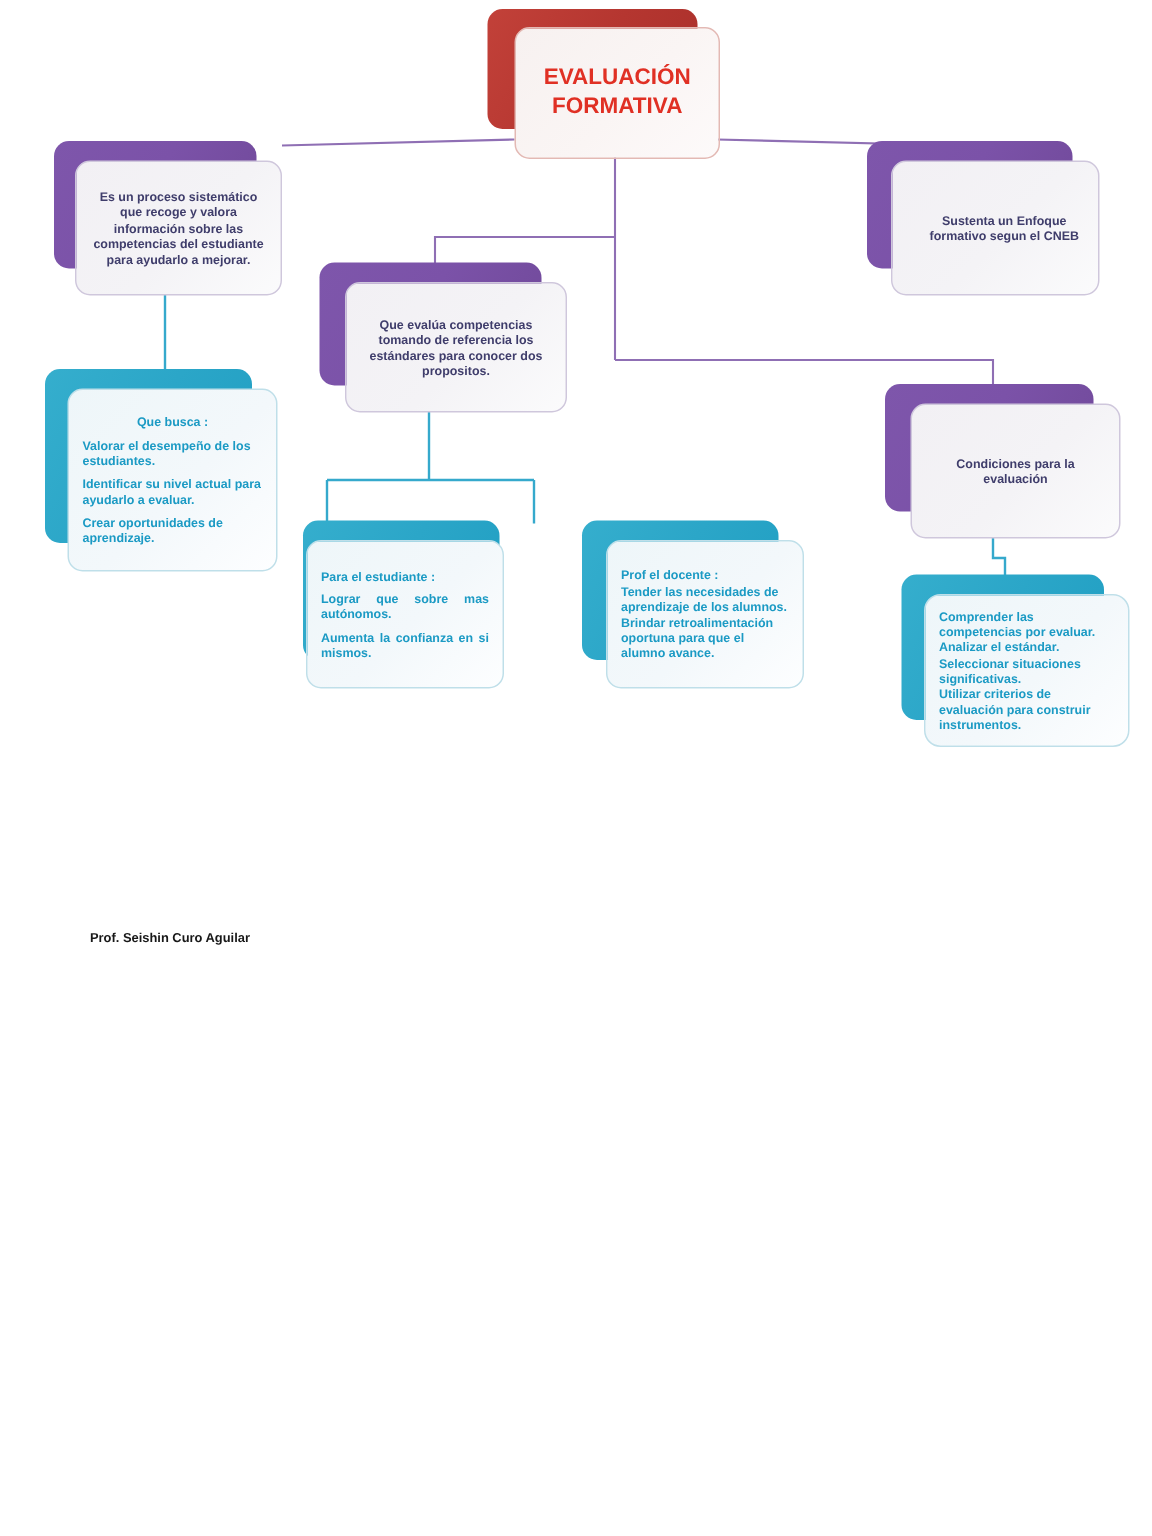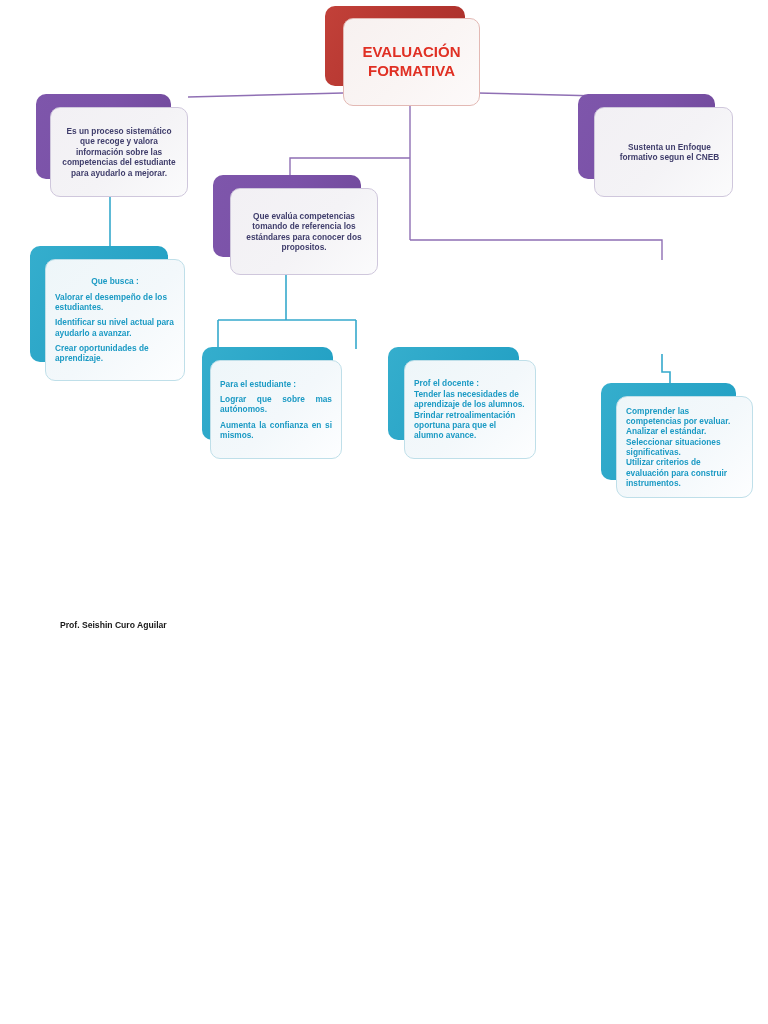--- a/index.html
+++ b/index.html
@@ -162,38 +162,38 @@
       </div>
     </div>
   </div>
 
   <div class="node teal" style="left:30px; top:246px; width:155px; height:135px;padding-left:40px;">
     <div class="shadowbox" style="width:138px; height:116px;"></div>
     <div class="frontbox" style="left:15px; top:13px; width:140px; height:122px;">
         <div class="txt body-left">
           <p class="lead-center">Que busca :</p>
           <p>Valorar el desempeño de los estudiantes.</p>
-          <p>Identificar su nivel actual para ayudarlo a avanzar.</p>
+          <p>Identificar su nivel actual para ayudarlo a evaluar.</p>
           <p>Crear oportunidades de aprendizaje.</p>
         </div>
     </div>
   </div>
 
   <div class="node purple" style="left:213px; top:175px; width:165px; height:100px;">
     <div class="shadowbox" style="width:148px; height:82px;"></div>
     <div class="frontbox" style="left:17px; top:13px; width:148px; height:87px;">
       <div class="txt body-center">
         <p>Que evalúa competencias tomando de referencia los estándares para conocer dos propositos.</p>
       </div>
     </div>
   </div>
 
   <div class="node teal" style="left:202px; top:347px; width:148px; height:112px;">
     <div class="shadowbox" style="width:131px; height:93px;"></div>
-    <div class="frontbox" style="left:8px; top:13px; width:132px; height:99px;justify-content:flex-end;">
+    <div class="frontbox" style="left:2px; top:13px; width:132px; height:99px;justify-content:flex-end;">
       <div class="txt body-just">
         <p>Para el estudiante :</p>
         <p>Lograr que sobre mas autónomos.</p>
         <p>Aumenta la confianza en si mismos.</p>
       </div>
     </div>
   </div>
 
   <div class="node teal" style="left:388px; top:347px; width:148px; height:112px;">
     <div class="shadowbox" style="width:131px; height:93px;"></div>
@@ -208,20 +208,28 @@
 
   <div class="node purple" style="left:578px; top:94px; width:155px; height:103px;">
     <div class="shadowbox" style="width:137px; height:85px;"></div>
     <div class="frontbox" style="left:16px; top:13px; width:139px; height:90px;padding-left:12px;">
       <div class="txt body-center">
         <p>Sustenta un Enfoque formativo segun el CNEB</p>
       </div>
     </div>
   </div>
 
+  <div class="node purple" style="left:590px; top:256px; width:157px; height:103px;">
+    <div class="shadowbox" style="width:139px; height:85px;"></div>
+    <div class="frontbox" style="left:17px; top:13px; width:140px; height:90px;">
+      <div class="txt body-center">
+        <p>Condiciones para la evaluación</p>
+      </div>
+    </div>
+  </div>
 
   <div class="node teal" style="left:601px; top:383px; width:152px; height:115px;">
     <div class="shadowbox" style="width:135px; height:97px;"></div>
     <div class="frontbox" style="left:15px; top:13px; width:137px; height:102px;border-radius:11px;">
       <div class="txt body-left tight">
         <p>Comprender las competencias por evaluar.</p>
         <p>Analizar el estándar.</p>
         <p>Seleccionar situaciones significativas.</p>
         <p>Utilizar criterios de evaluación para construir instrumentos.</p>
       </div>

